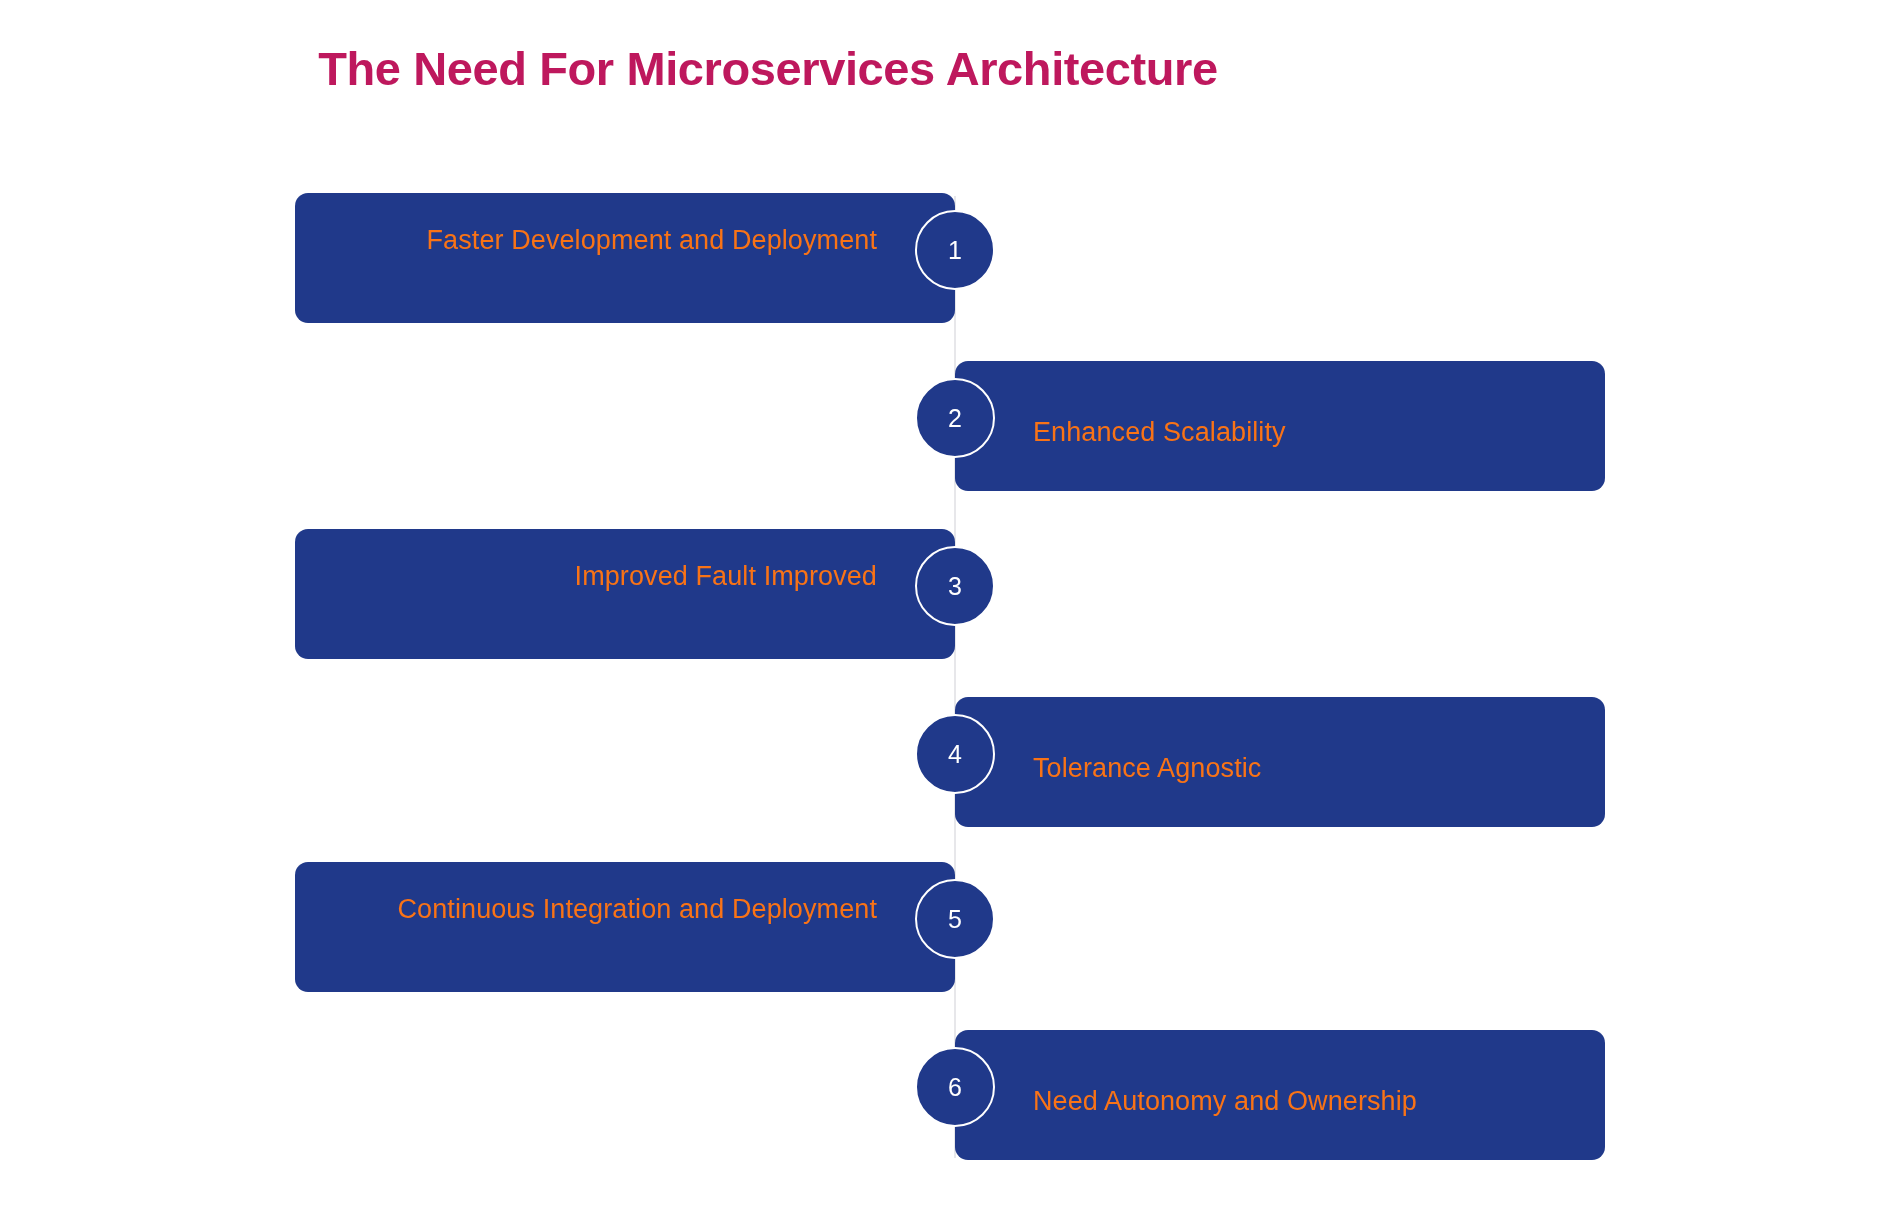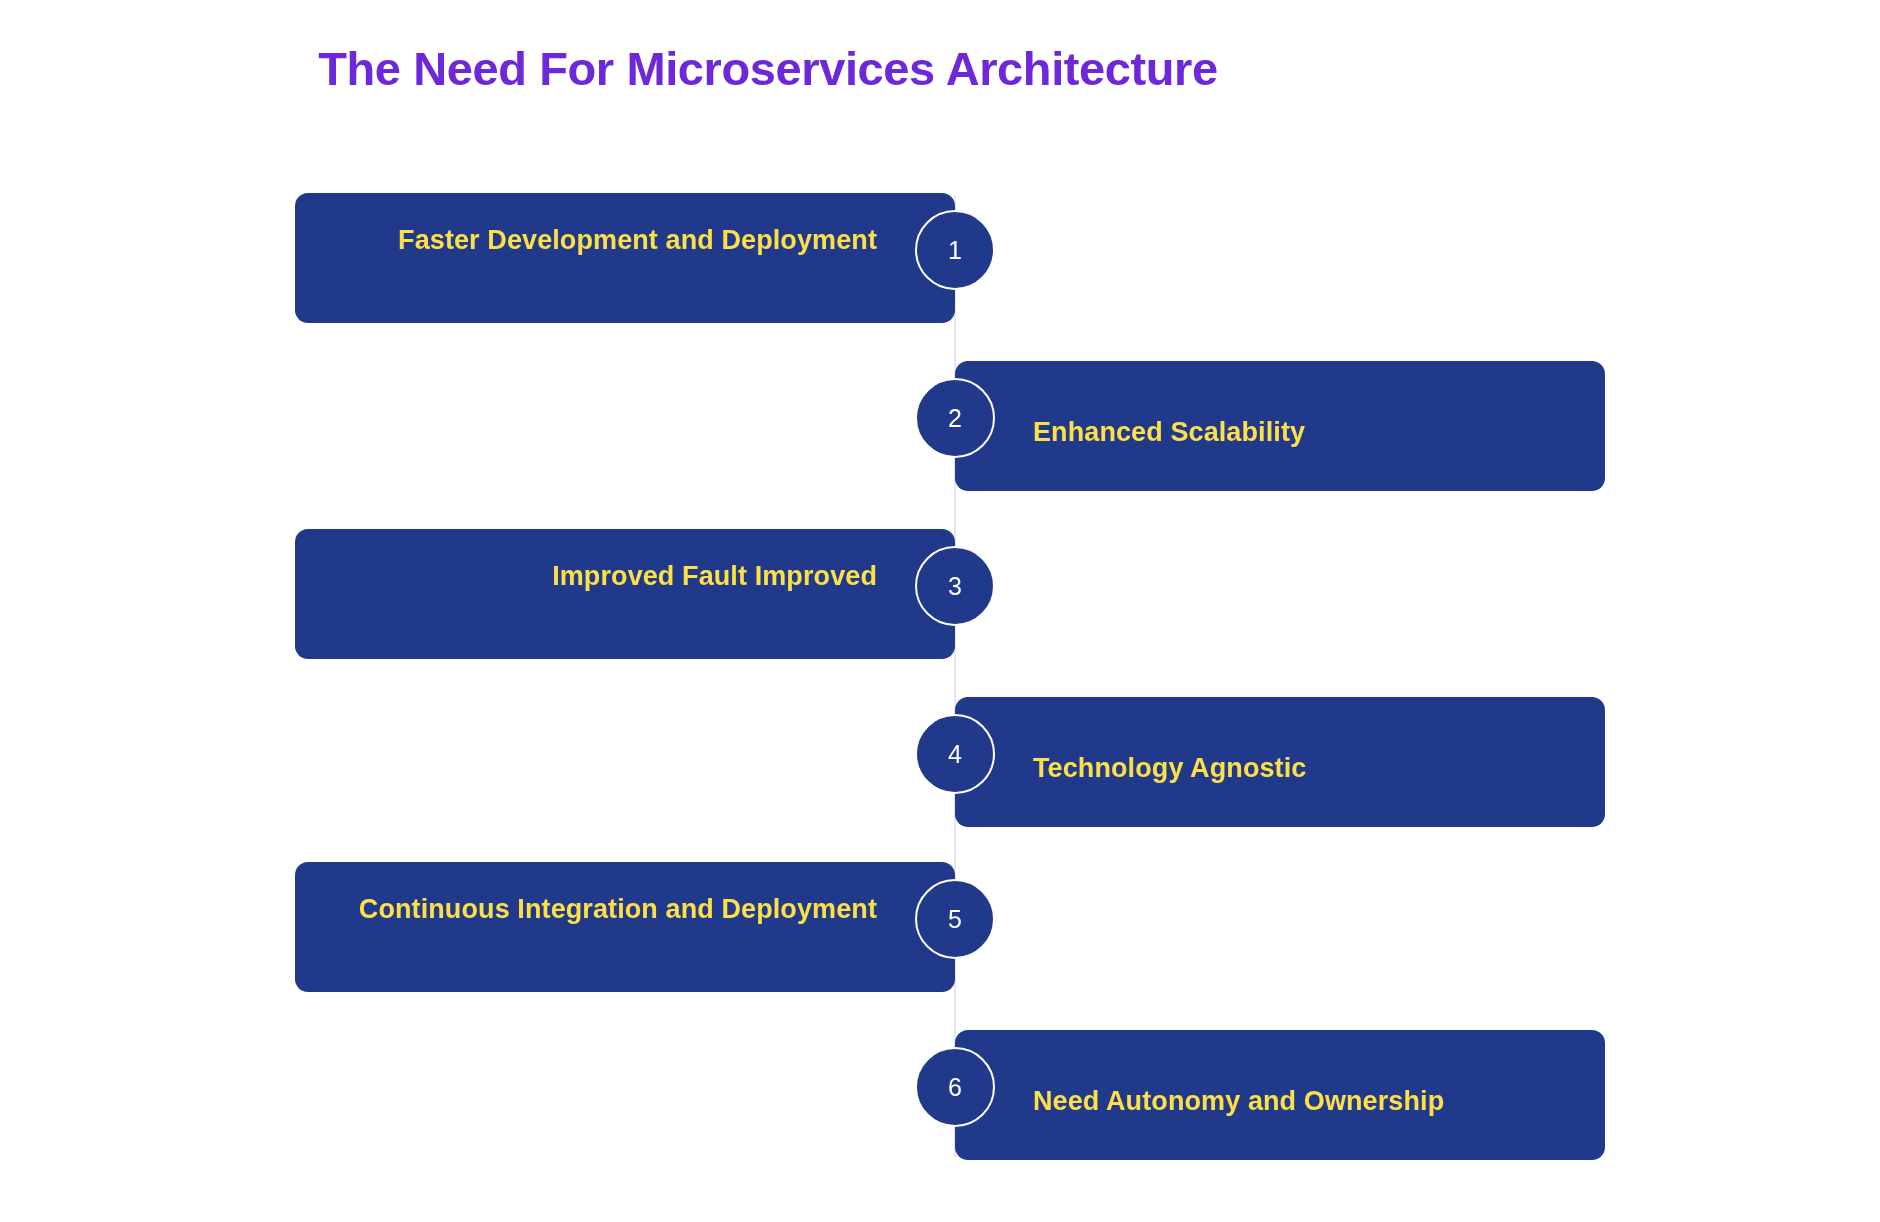--- a/index.html
+++ b/index.html
@@ -24,21 +24,21 @@
   
   .page-title {
     position: absolute;
     left: 0;
     top: 42px;
     width: 1536px;
     text-align: center;
     font-size: 47px;
     font-weight: bold;
     letter-spacing: -0.4px;
-    color: #6d28d9;
+    color: #be185d;
     line-height: 1.15;
     white-space: nowrap;
   }
 
   
   .spine {
     position: absolute;
     left: 954px;
     top: 196px;
     width: 2px;
@@ -79,23 +79,23 @@
 
   
   .row.right .bar {
     left: 955px;
     width: 650px;
     justify-content: flex-start;
     padding: 30px 34px 0 78px;
   }
 
   .bar-label {
-    color: #fde047;
+    color: #f97316;
     font-size: 27px;
-    font-weight: bold;
+    font-weight: normal;
     line-height: 1.28;
     letter-spacing: 0.1px;
   }
   .row.left .bar-label { text-align: right; }
   .row.right .bar-label { text-align: left; margin-top: 24px; }
 
   
   .badge {
     position: absolute;
     left: 915px;
@@ -149,21 +149,21 @@
     <div class="bar">
       <span class="bar-label">Improved Fault Improved</span>
     </div>
     <div class="badge">
       <span class="badge-number">3</span>
     </div>
   </div>
 
   <div class="row right" style="top:697px;">
     <div class="bar">
-      <span class="bar-label">Technology Agnostic</span>
+      <span class="bar-label">Tolerance Agnostic</span>
     </div>
     <div class="badge">
       <span class="badge-number">4</span>
     </div>
   </div>
 
   <div class="row left" style="top:862px;">
     <div class="bar">
       <span class="bar-label">Continuous Integration and Deployment</span>
     </div>

